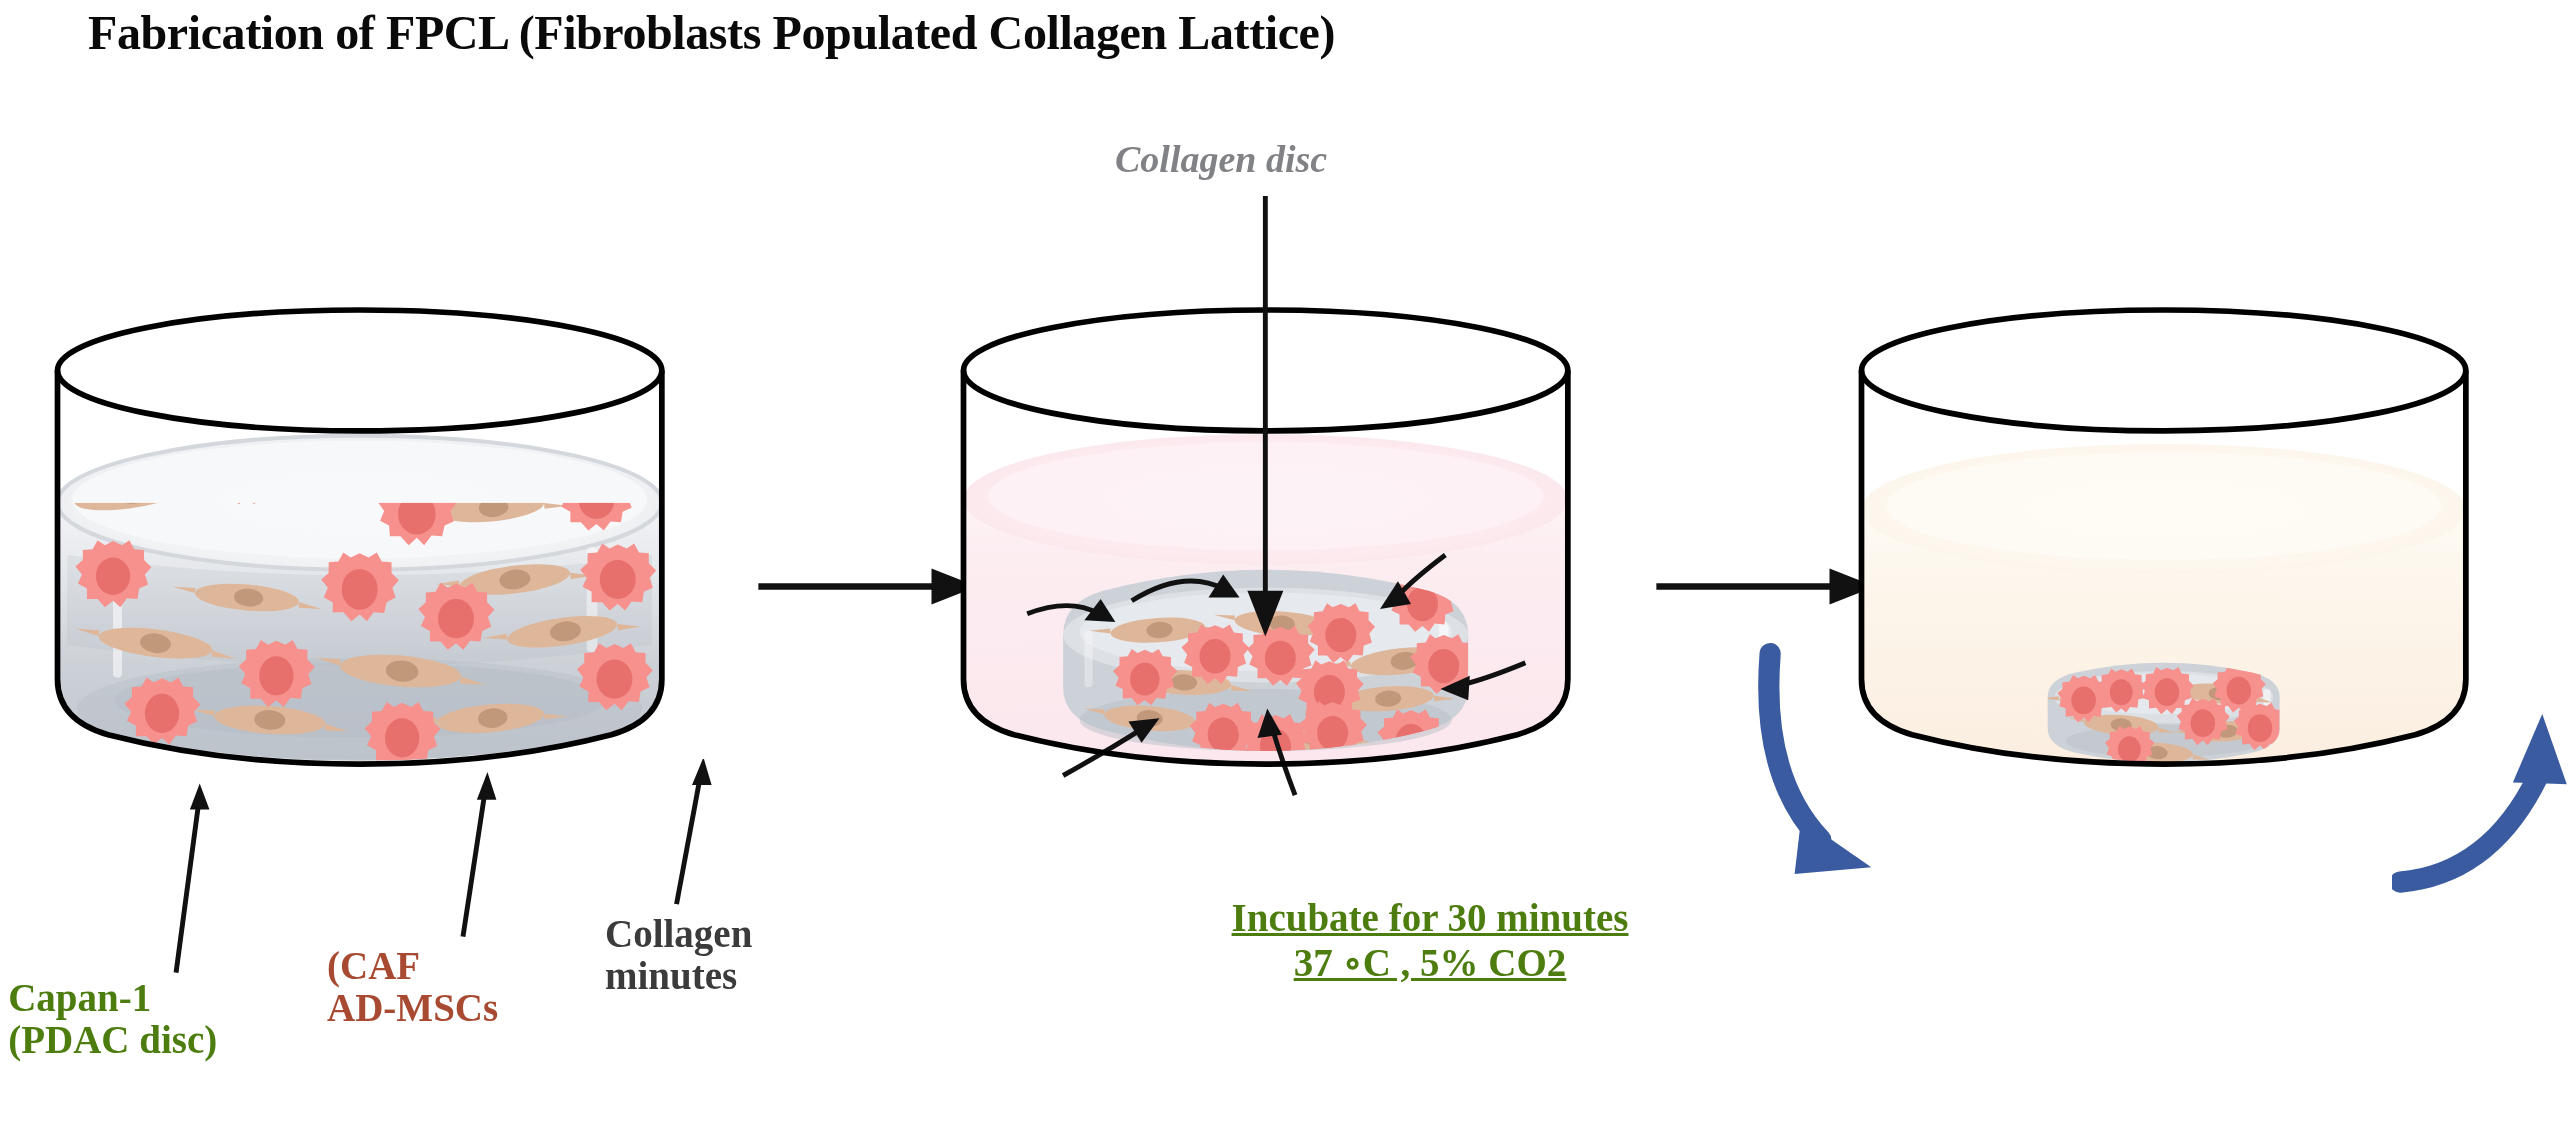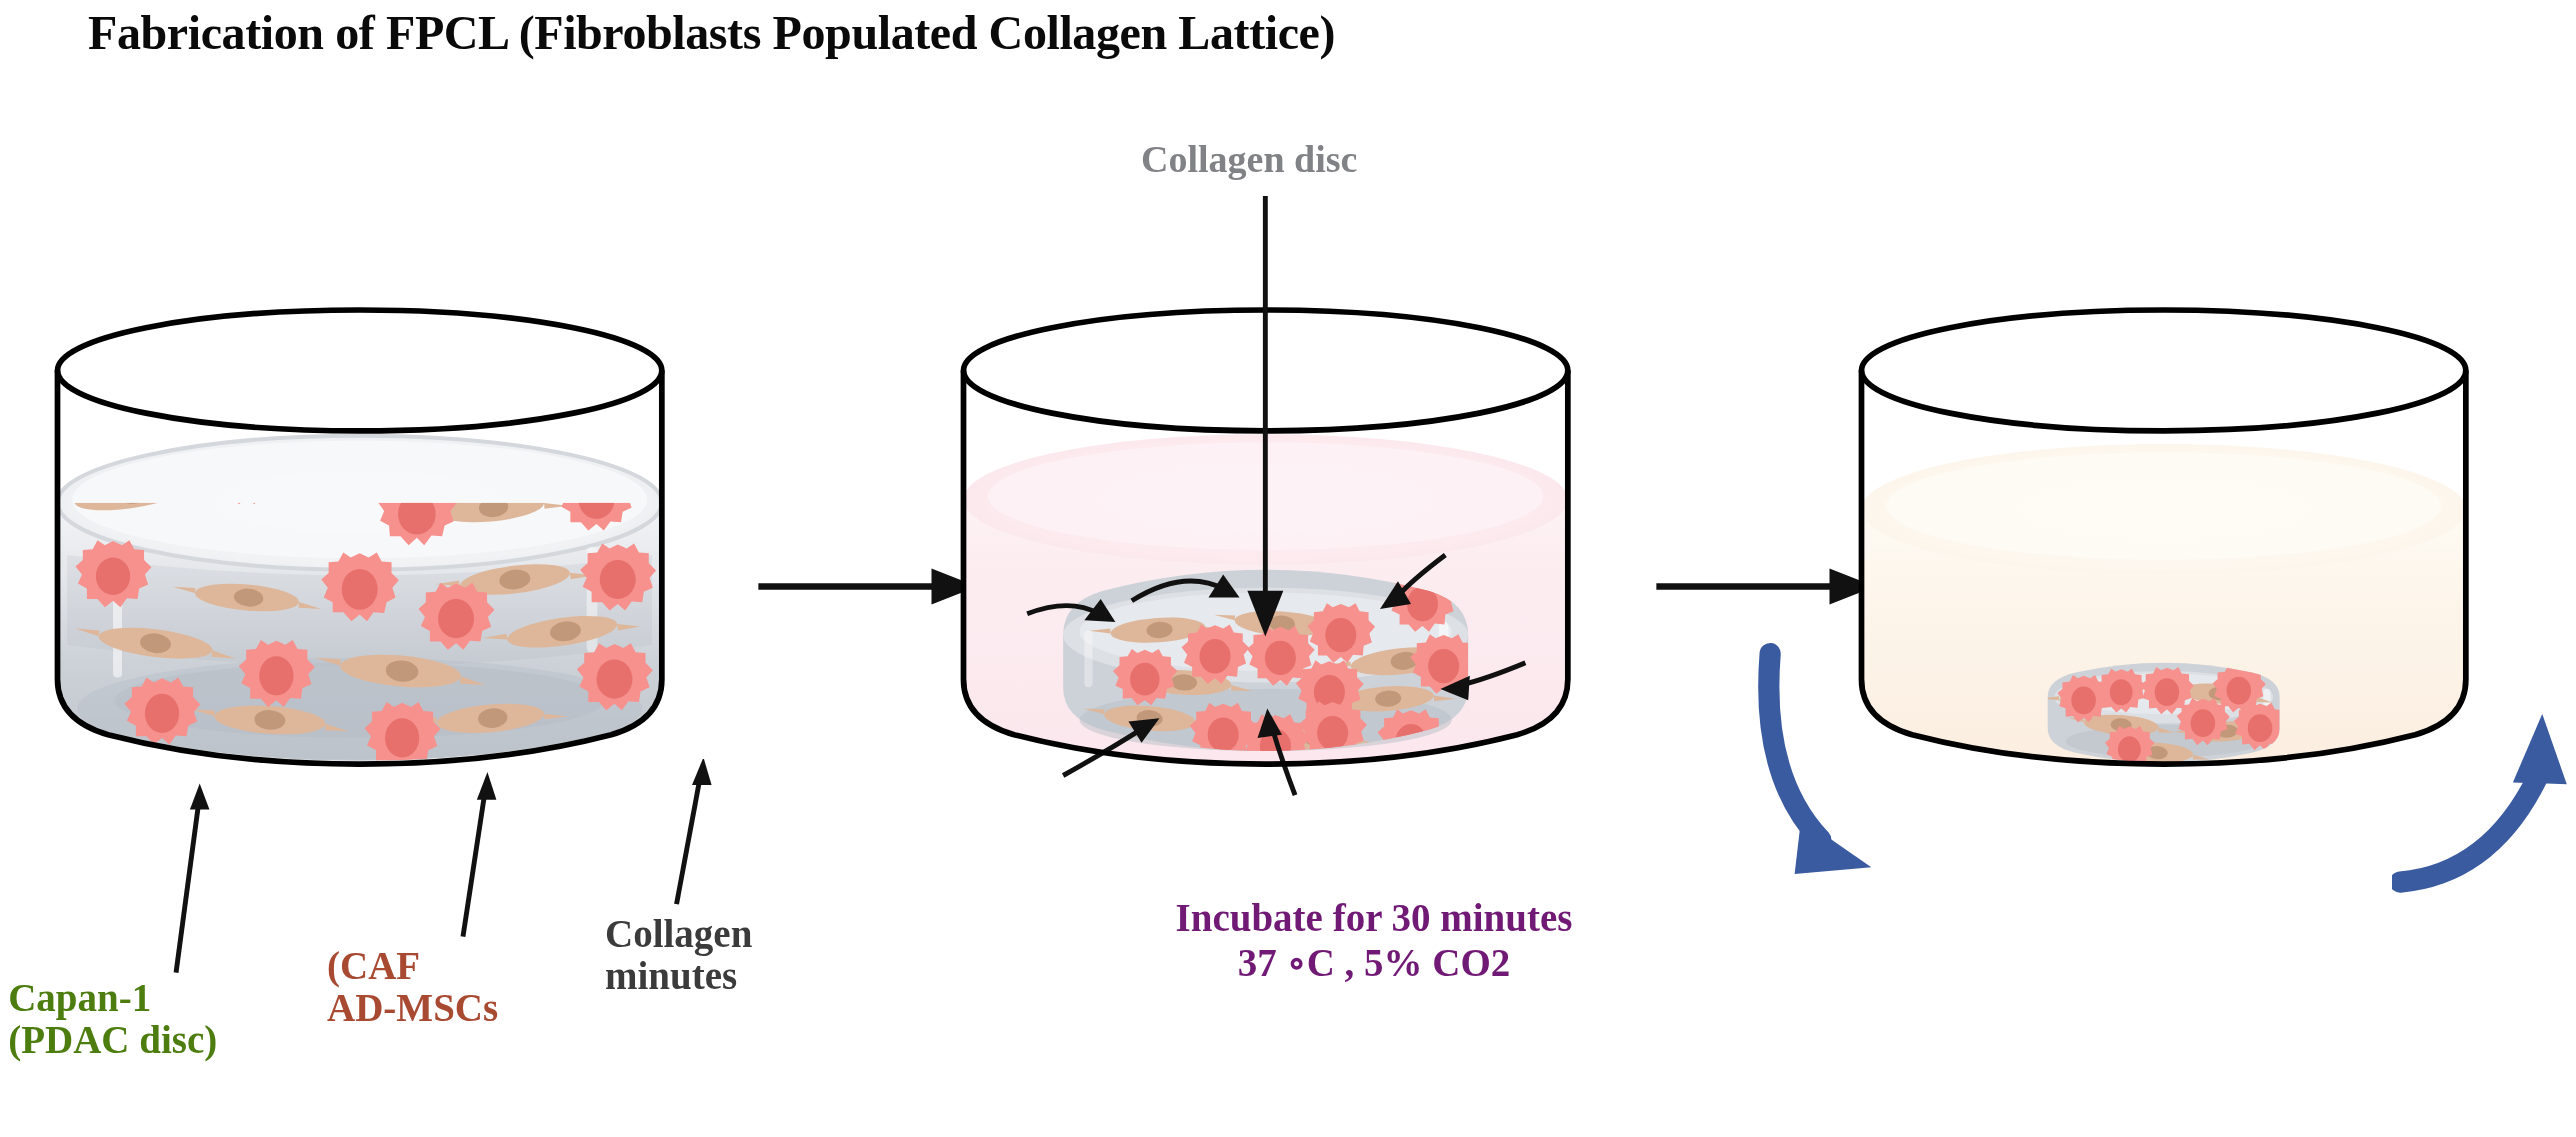--- a/index.html
+++ b/index.html
@@ -15,26 +15,26 @@
     font-size:48px; font-weight:bold; color:#0a0a0a;
     letter-spacing:-0.4px; white-space:nowrap;
     font-family:"Liberation Serif","DejaVu Serif",serif;
   }
 
   
   .lbl{position:absolute;font-weight:bold;line-height:1.08;}
   .lbl-serif{font-family:"Liberation Serif","DejaVu Serif",serif;}
   .lbl-sans{font-family:"Liberation Sans","DejaVu Sans",sans-serif;}
 
-  #label-collagen-disc{left:1141px;top:139px;font-size:38px;color:#808285;}
+  #label-collagen-disc{left:1115px;top:139px;font-size:38px;color:#808285;font-style:italic;}
   #label-combined{left:1896px;top:136px;font-size:40px;color:#EE3124;letter-spacing:0px;}
   #label-capan1{left:8.2px;top:977px;font-size:39px;color:#4d7c0f;width:343px;}
   #label-admsc{left:327px;top:945px;font-size:39px;color:#A84A32;width:294px;}
   #label-collagen-sol{left:605px;top:913px;font-size:39px;color:#3B3B3B;width:269px;}
-  #label-incubate{left:1088px;top:895px;font-size:39px;color:#701a75;width:572px;text-align:center;line-height:1.16;}
+  #label-incubate{left:1144px;top:895px;font-size:39px;color:#4d7c0f;width:572px;text-align:center;line-height:1.16;text-decoration:underline;}
 
   
   .dish{position:absolute;}
   .dish svg{display:block;overflow:visible;}
 
   
   .step-arrow{position:absolute;}
 </style>
 </head>
 <body>

